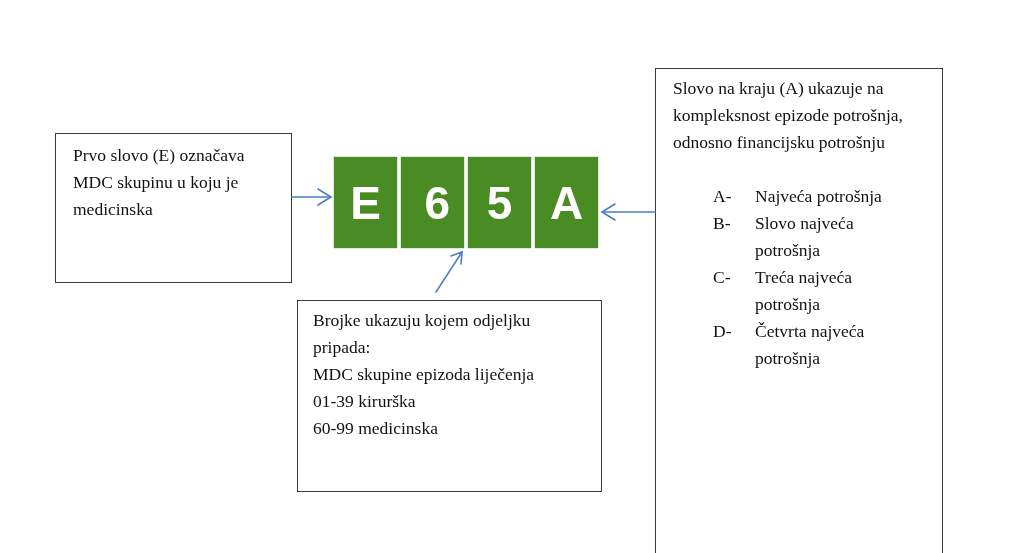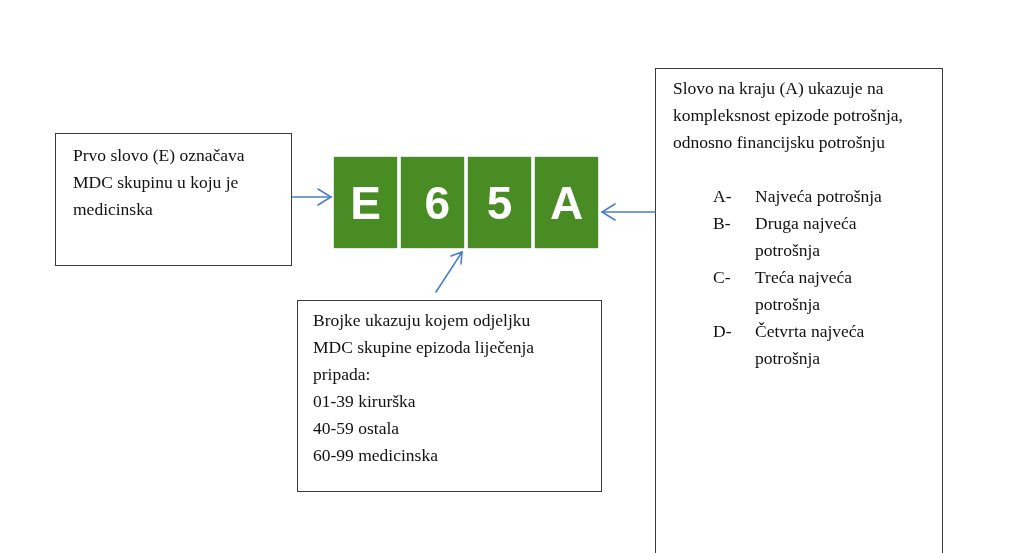--- a/index.html
+++ b/index.html
@@ -1,20 +1,20 @@
 <!DOCTYPE html>
 <html><head>
   <meta charset="utf-8">
   <style>
     html, body { margin: 0; padding: 0; background: #ffffff; }
     body { width: 1024px; height: 553px; position: relative; overflow: hidden;
            font-family: "Liberation Serif", "DejaVu Serif", serif; color: #111; }
     .box { position: absolute; border: 1.5px solid #3a3a3a; background: #fff; box-sizing: border-box; }
     .box p { margin: 0; font-size: 17.5px; line-height: 27px; }
-    #left-box { left: 55px; top: 133px; width: 237px; height: 133px; padding: 8px 10px 0 17px; }
+    #left-box { left: 55px; top: 133px; width: 237px; height: 150px; padding: 8px 10px 0 17px; }
     #bottom-box { left: 297px; top: 300px; width: 305px; height: 192px; padding: 6px 10px 4px 15px; }
     #right-box { left: 655px; top: 68px; width: 288px; height: 526px; padding: 6px 10px 0 17px; }
     .list { margin-top: 27px; }
     .li { display: flex; font-size: 17.5px; line-height: 27px; }
     .li .key { width: 42px; flex: none; }
     .li.indent { padding-left: 40px; }
     .li.z { padding-left: 40px; display: block; }
     .li.z .key { display: inline-block; width: 42px; }
     .tiles { position: absolute; left: 334px; top: 157px; height: 91px; display: flex; gap: 4px; }
     .tile { width: 63px; height: 91px; background: #4a8c24; color: #fff;
@@ -35,39 +35,38 @@
 
 <div class="tiles">
   <div class="tile">E</div>
   <div class="tile t2">6</div>
   <div class="tile">5</div>
   <div class="tile">A</div>
 </div>
 
 <div id="bottom-box" class="box">
   <p>Brojke ukazuju kojem odjeljku</p>
+  <p>pripada:</p>
   <p>MDC skupine  epizoda liječenja</p>
-  <p>pripada:</p>
   <p>01-39 kirurška</p>
-  <p>40-59 ostala</p>
   <p>60-99 medicinska</p>
 </div>
 
 <div id="right-box" class="box">
   <p>Slovo na kraju (A) ukazuje na</p>
   <p>kompleksnost epizode potrošnja,</p>
   <p>odnosno  financijsku potrošnju</p>
   <div class="list">
     <div class="li indent">
       <span class="key">A-</span>
       <span>Najveća potrošnja</span>
     </div>
     <div class="li indent">
       <span class="key">B-</span>
-      <span><span>Druga najveća</span><br><span>potrošnja</span></span>
+      <span><span>Slovo najveća</span><br><span>potrošnja</span></span>
     </div>
     <div class="li indent">
       <span class="key">C-</span>
       <span><span>Treća najveća</span><br><span>potrošnja</span></span>
     </div>
     <div class="li indent">
       <span class="key">D-</span>
       <span><span>Četvrta najveća</span><br><span>potrošnja</span></span>
     </div>
   </div>

